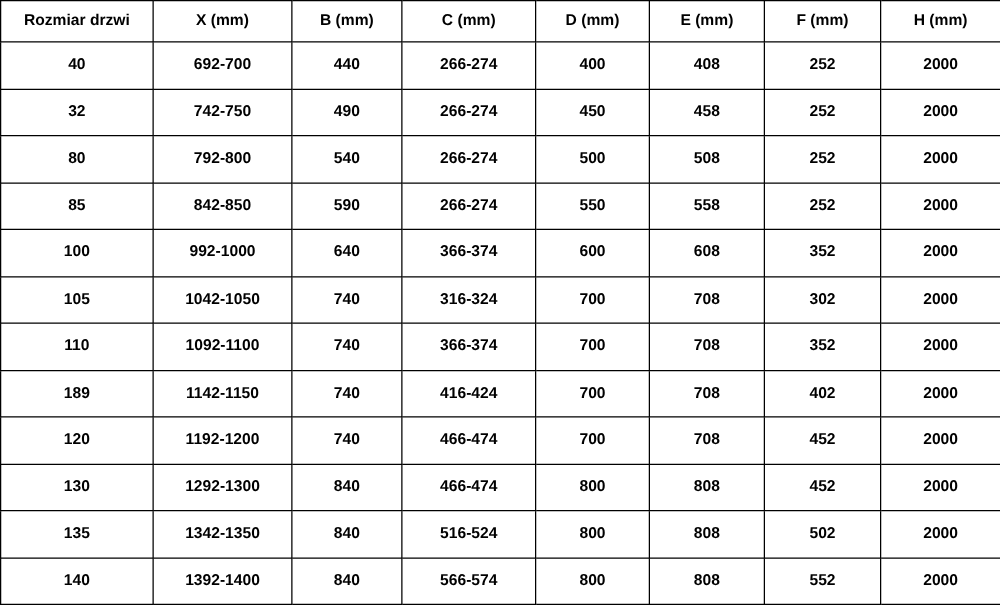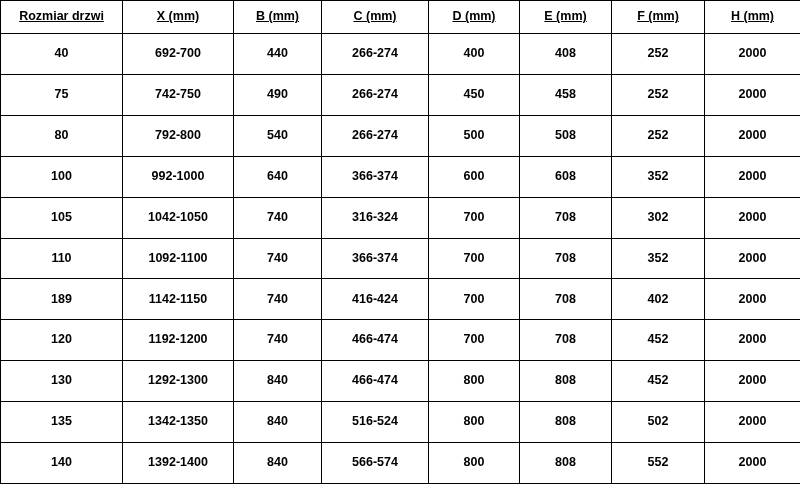--- a/index.html
+++ b/index.html
@@ -32,21 +32,20 @@
     vertical-align: middle;
     font-size: 12.5px;
     font-weight: bold;
     padding: 0;
     line-height: 1.1;
   }
   table.spec-table thead th {
     font-size: 12.5px;
     font-weight: bold;
     height: 32px;
-    text-decoration: underline;
   }
   table.spec-table tbody td {
     height: 30px;
   }
   
   col.c0 { width: 122px; }
   col.c1 { width: 111px; }
   col.c2 { width: 88px; }
   col.c3 { width: 107px; }
   col.c4 { width: 91px; }
@@ -86,36 +85,46 @@
         <td>40</td>
         <td>692-700</td>
         <td>440</td>
         <td>266-274</td>
         <td>400</td>
         <td>408</td>
         <td>252</td>
         <td>2000</td>
       </tr>
       <tr>
-        <td>75</td>
+        <td>32</td>
         <td>742-750</td>
         <td>490</td>
         <td>266-274</td>
         <td>450</td>
         <td>458</td>
         <td>252</td>
         <td>2000</td>
       </tr>
       <tr>
         <td>80</td>
         <td>792-800</td>
         <td>540</td>
         <td>266-274</td>
         <td>500</td>
         <td>508</td>
+        <td>252</td>
+        <td>2000</td>
+      </tr>
+      <tr>
+        <td>85</td>
+        <td>842-850</td>
+        <td>590</td>
+        <td>266-274</td>
+        <td>550</td>
+        <td>558</td>
         <td>252</td>
         <td>2000</td>
       </tr>
       <tr>
         <td>100</td>
         <td>992-1000</td>
         <td>640</td>
         <td>366-374</td>
         <td>600</td>
         <td>608</td>

